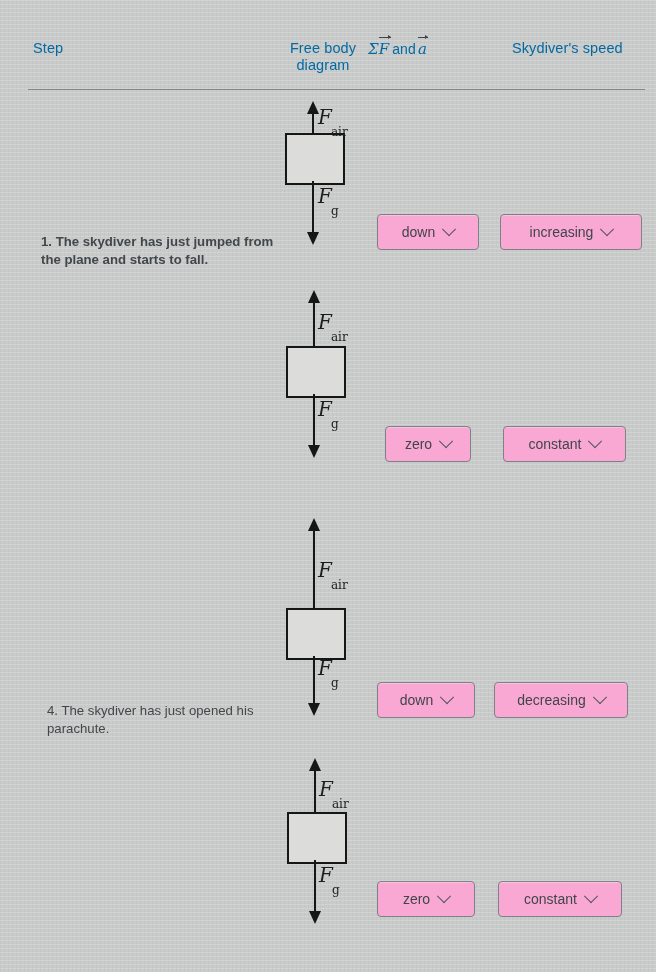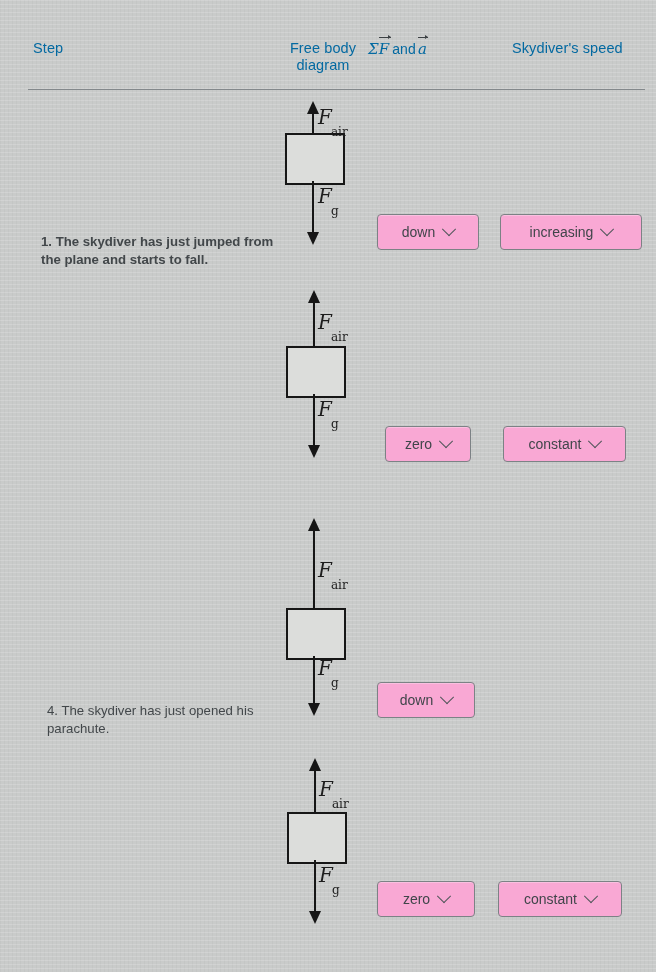--- a/index.html
+++ b/index.html
@@ -238,20 +238,24 @@
     </div>
     <div class="flabel" style="left:32px; top:138px;">
       <span class="f">F</span><span class="sub">g</span>
     </div>
   </div>
   <div class="step-text" style="top:702px; left:47px;">4. The skydiver has just opened his parachute.</div>
   <div class="dd" style="left:377px; top:682px; width:98px;">
     <span>down</span>
     <span class="chev"></span>
   </div>
+  <div class="dd" style="left:494px; top:682px; width:134px;">
+    <span>decreasing</span>
+    <span class="chev"></span>
+  </div>
 
   <div class="fbd" style="left:287px; top:758px; width:56px; height:166px;">
     <div class="head-up" style="top:0;"></div>
     <div class="shaft" style="top:11px; height:44px;"></div>
     <div class="box" style="left:0; top:54px; width:56px; height:48px;"></div>
     <div class="shaft" style="top:102px; height:52px;"></div>
     <div class="head-down" style="top:153px;"></div>
     <div class="flabel" style="left:32px; top:19px;">
       <span class="f">F</span><span class="sub">air</span>
     </div>

